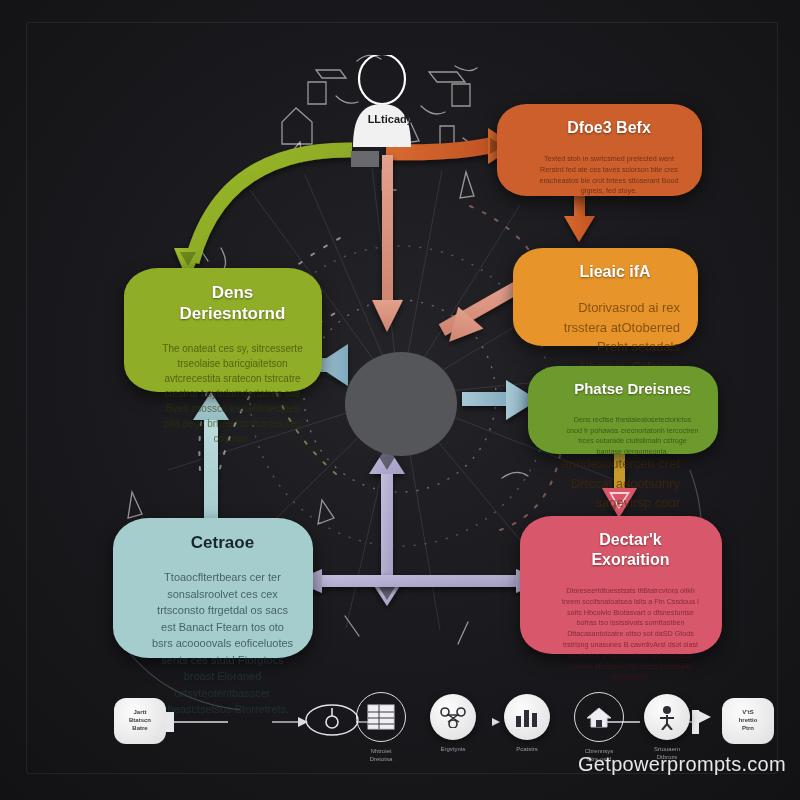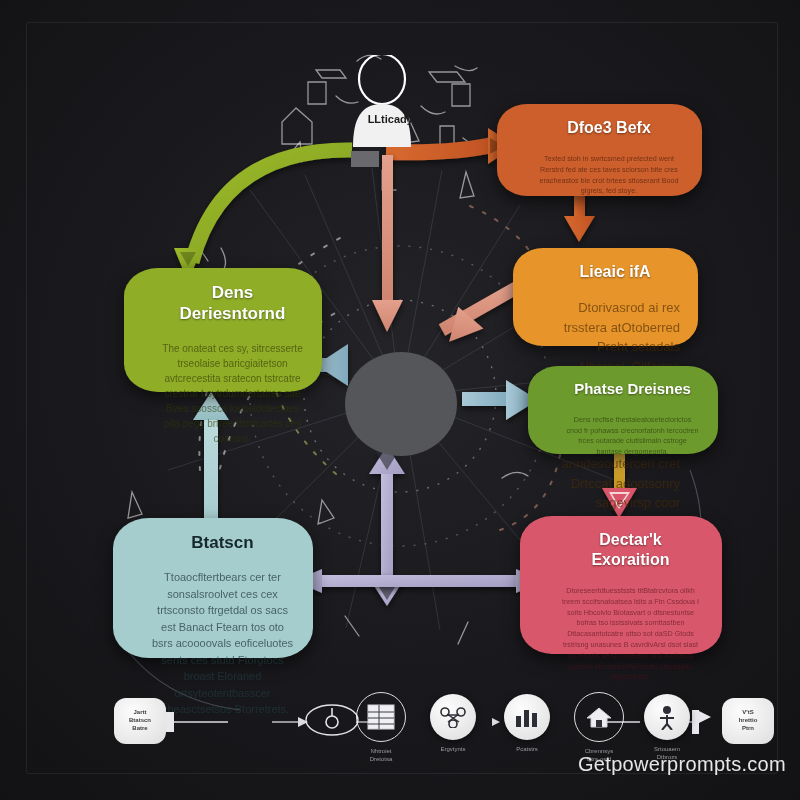--- a/index.html
+++ b/index.html
@@ -286,21 +286,21 @@
 Exoraition</div>
     <div class="n-body">Dtoreseertdtuesstssts titBtatrcvtora oilkh tnrem sccifsnatoatsea lsits a Ftn Cssdoua I soits Hbcoivlo Biotasvart o dfsnestuntse bofras tso lsstssivats sornttastben Dttacasantotcatre ottso sot daSD Gtods trstrisng unasunes B cavrdivArsl dsot siast rccetsarts setsprosreteso snd aovtascs Lprtabri eterssutorfAti ssufts jrtscsagrts dfgasttsrets.</div>
   </div>
 
   <div class="node blob" id="node-phase">
     <div class="n-title">Phatse Dreisnes</div>
     <div class="n-body">Dens recfise thestaieatosetectorictos cnod fr pohawss crecnortatonh tercoctren trces outarade ciutislimaln cstroge bantase dergomeonta.</div>
   </div>
 
   <div class="node blob" id="node-create">
-    <div class="n-title">Btatscn</div>
+    <div class="n-title">Cetraoe</div>
     <div class="n-body">Ttoaocfltertbears cer ter sonsalsroolvet ces cex trtsconsto ftrgetdal os sacs est Banact Ftearn tos oto bsrs acoooovals eoficeluotes sents ces stutd Ftorgtocs broast Eloraned ortsyteotentbasscer ocheasctsetsos Btorretrets.</div>
   </div>
 
   <div id="hub-shadow"></div>
 
   <div id="icon-strip">
     <svg width="620" height="56" style="position:absolute;left:0;top:4px">
       <line x1="72" y1="26" x2="128" y2="26" stroke="#dcdce0" stroke-width="1.3"></line>
       <rect x="66" y="16" width="8" height="20" fill="#e8e8ec"></rect>
       <line x1="172" y1="26" x2="204" y2="26" stroke="#dcdce0" stroke-width="1.3"></line>

